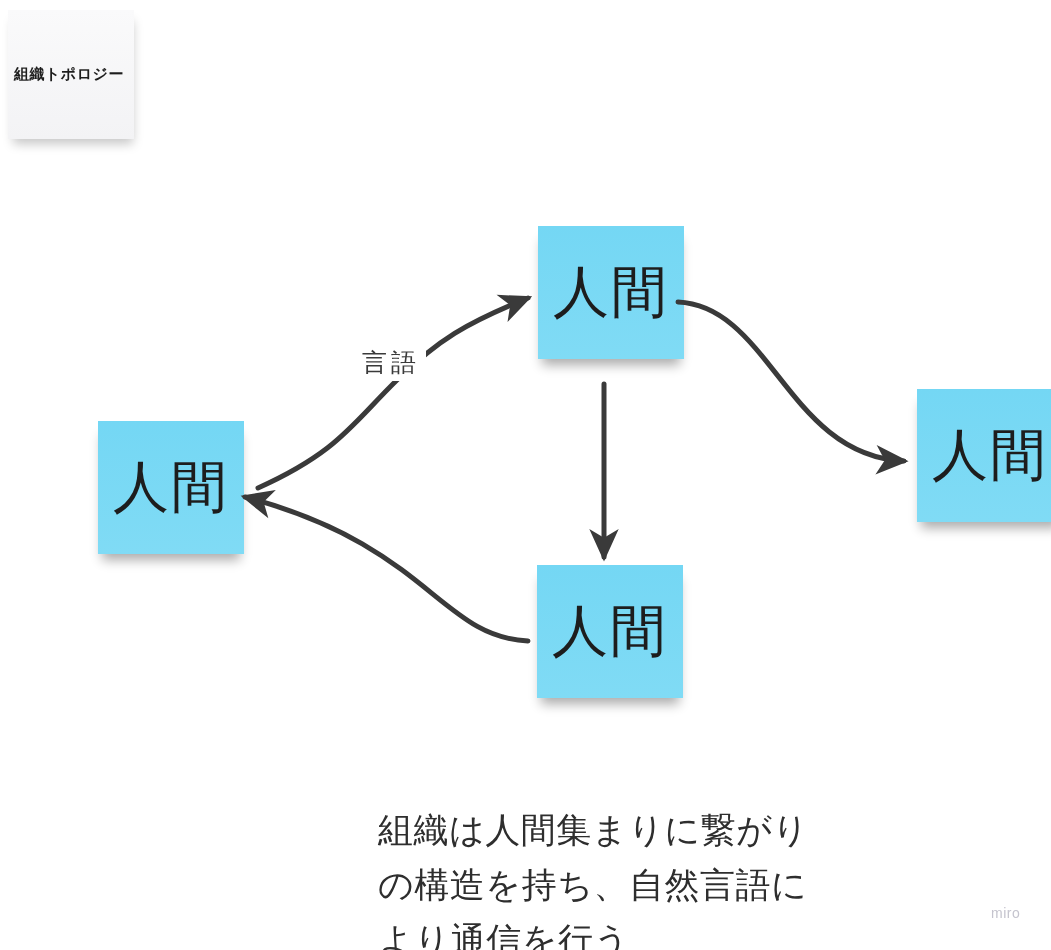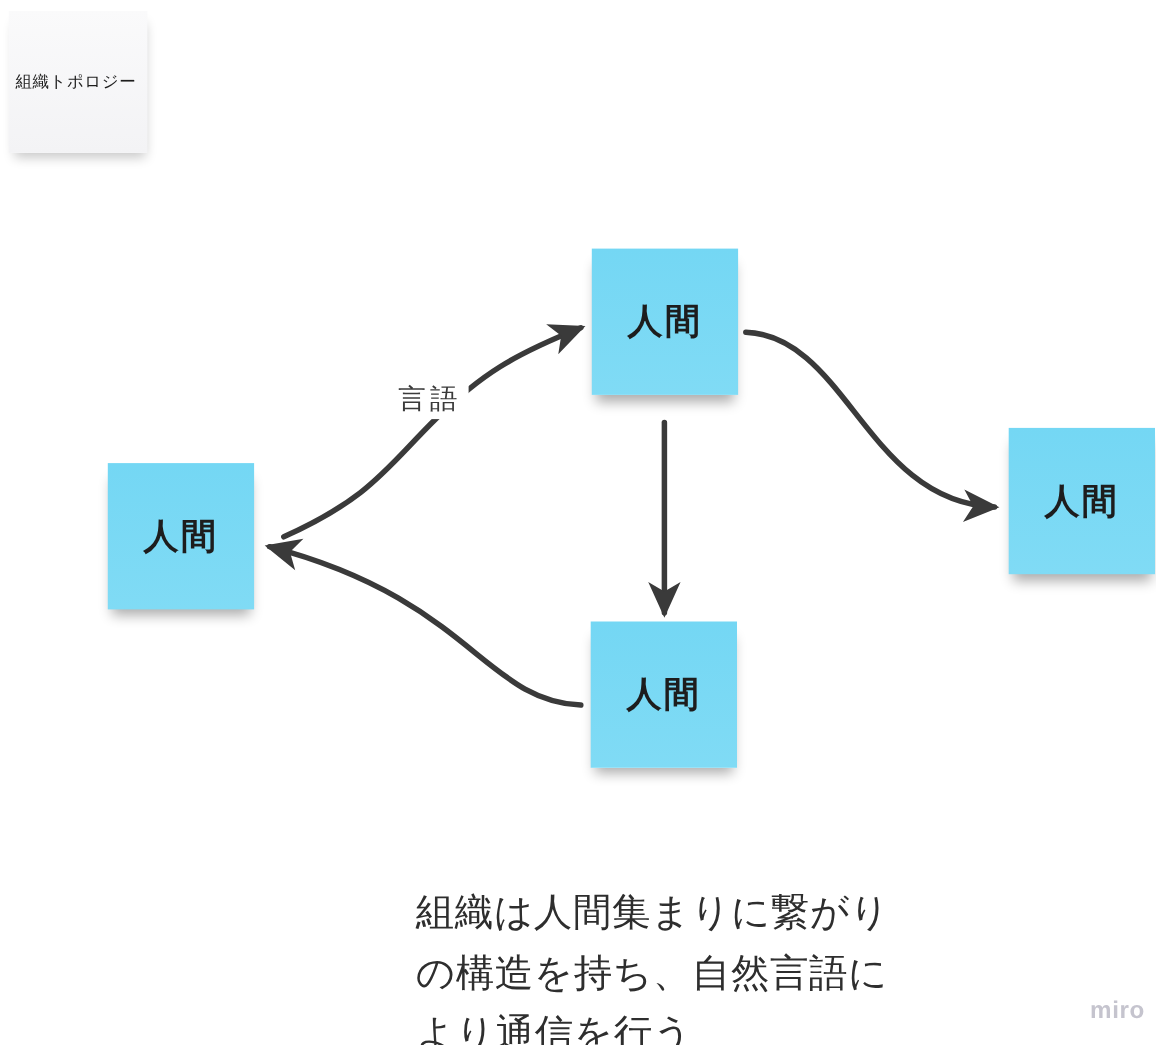--- a/index.html
+++ b/index.html
@@ -34,37 +34,37 @@
   }
   .edges path{pointer-events:auto;}
   .note{
     position:absolute;
     display:flex;
     align-items:center;
     justify-content:center;
     z-index:1;
   }
   .note.blue{
-    width:133px;height:133px;
+    width:146px;height:133px;
     background:linear-gradient(180deg,var(--sticky-blue-top) 0%,var(--sticky-blue-bottom) 100%);
     box-shadow:0 10px 11px -4px rgba(0,0,0,0.33);
     color:var(--note-text);
-    font-size:32px;
+    font-size:56px;
     letter-spacing:2px;
-    font-weight:bold;
   }
   .note.white{
     width:126px;height:129px;
     background:linear-gradient(180deg,var(--sticky-white-top) 0%,var(--sticky-white-bottom) 100%);
     box-shadow:2px 8px 10px -3px rgba(0,0,0,0.22);
     color:var(--note-text);
     font-size:15px;
     letter-spacing:0.5px;
     justify-content:flex-start;
     padding-left:6px;
+    font-weight:bold;
   }
   .note-top{left:538px;top:226px;}
   .note-left{left:98px;top:421px;}
   .note-right{left:917px;top:389px;}
   .note-bottom{left:537px;top:565px;}
   .note-title{left:8px;top:10px;}
   .edge-label{
     position:absolute;
     left:356px;top:344px;
     z-index:3;
@@ -81,22 +81,22 @@
     font-size:35px;
     line-height:55px;
     letter-spacing:0.5px;
     color:var(--caption-text);
     word-break:break-all;
     z-index:1;
   }
   .watermark{
     position:absolute;
     left:991px;top:905px;
-    font-size:22px;
-    font-weight:700;
+    font-size:14px;
+    font-weight:400;
     letter-spacing:0.5px;
     color:var(--watermark);
     z-index:1;
   }
 </style>
 </head>
 <body>
 
 <div class="canvas">
 

